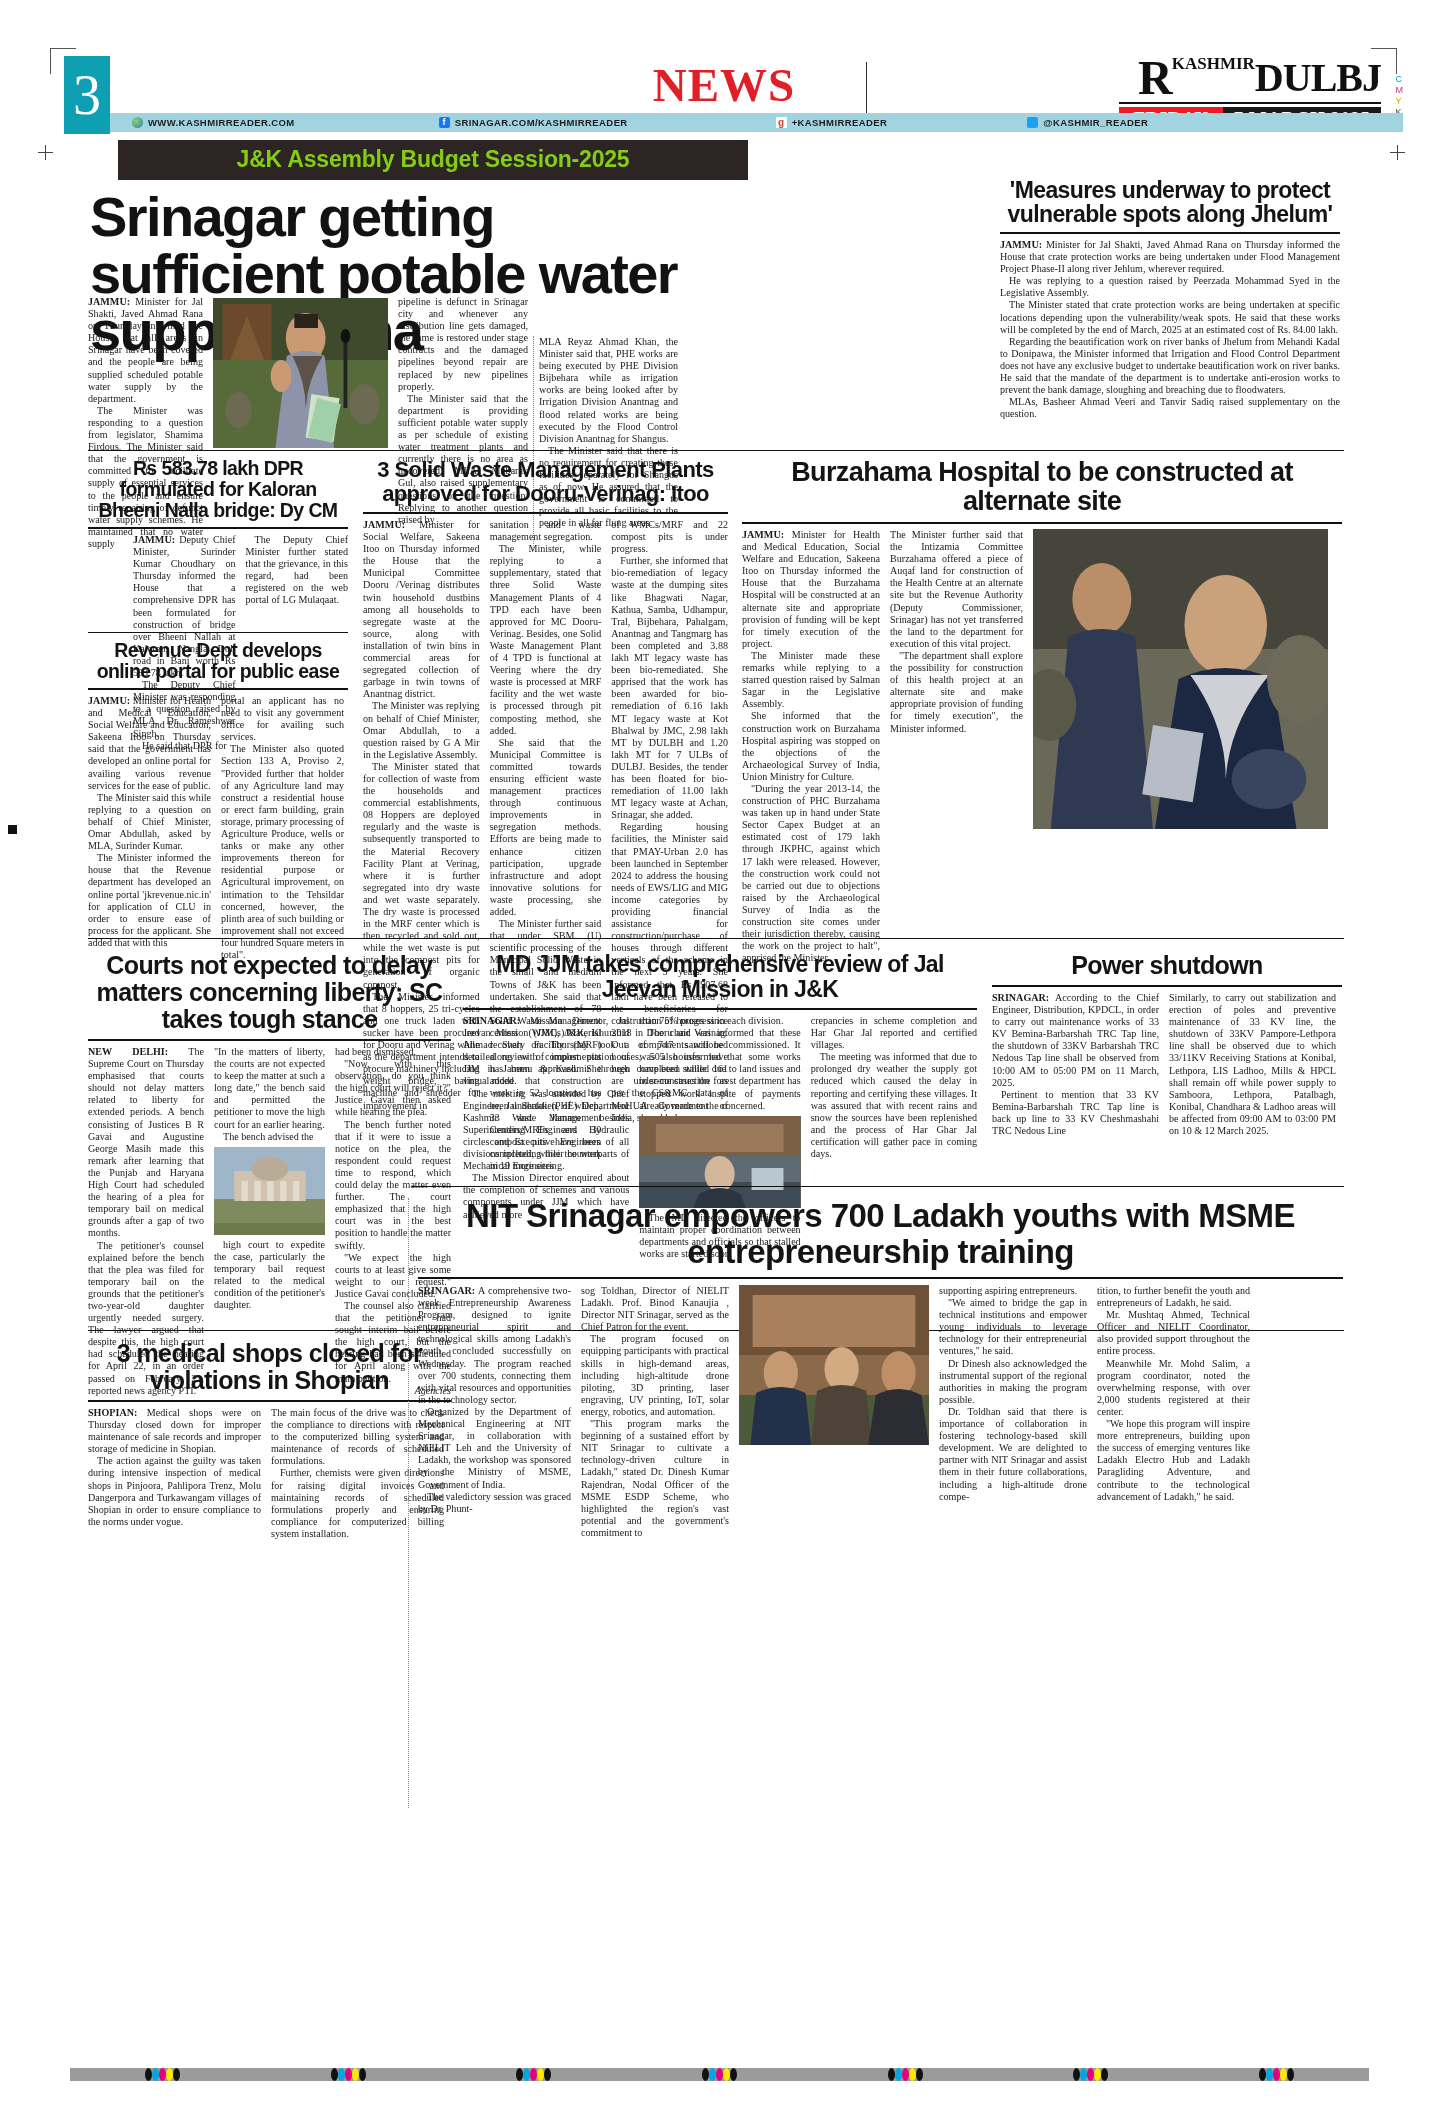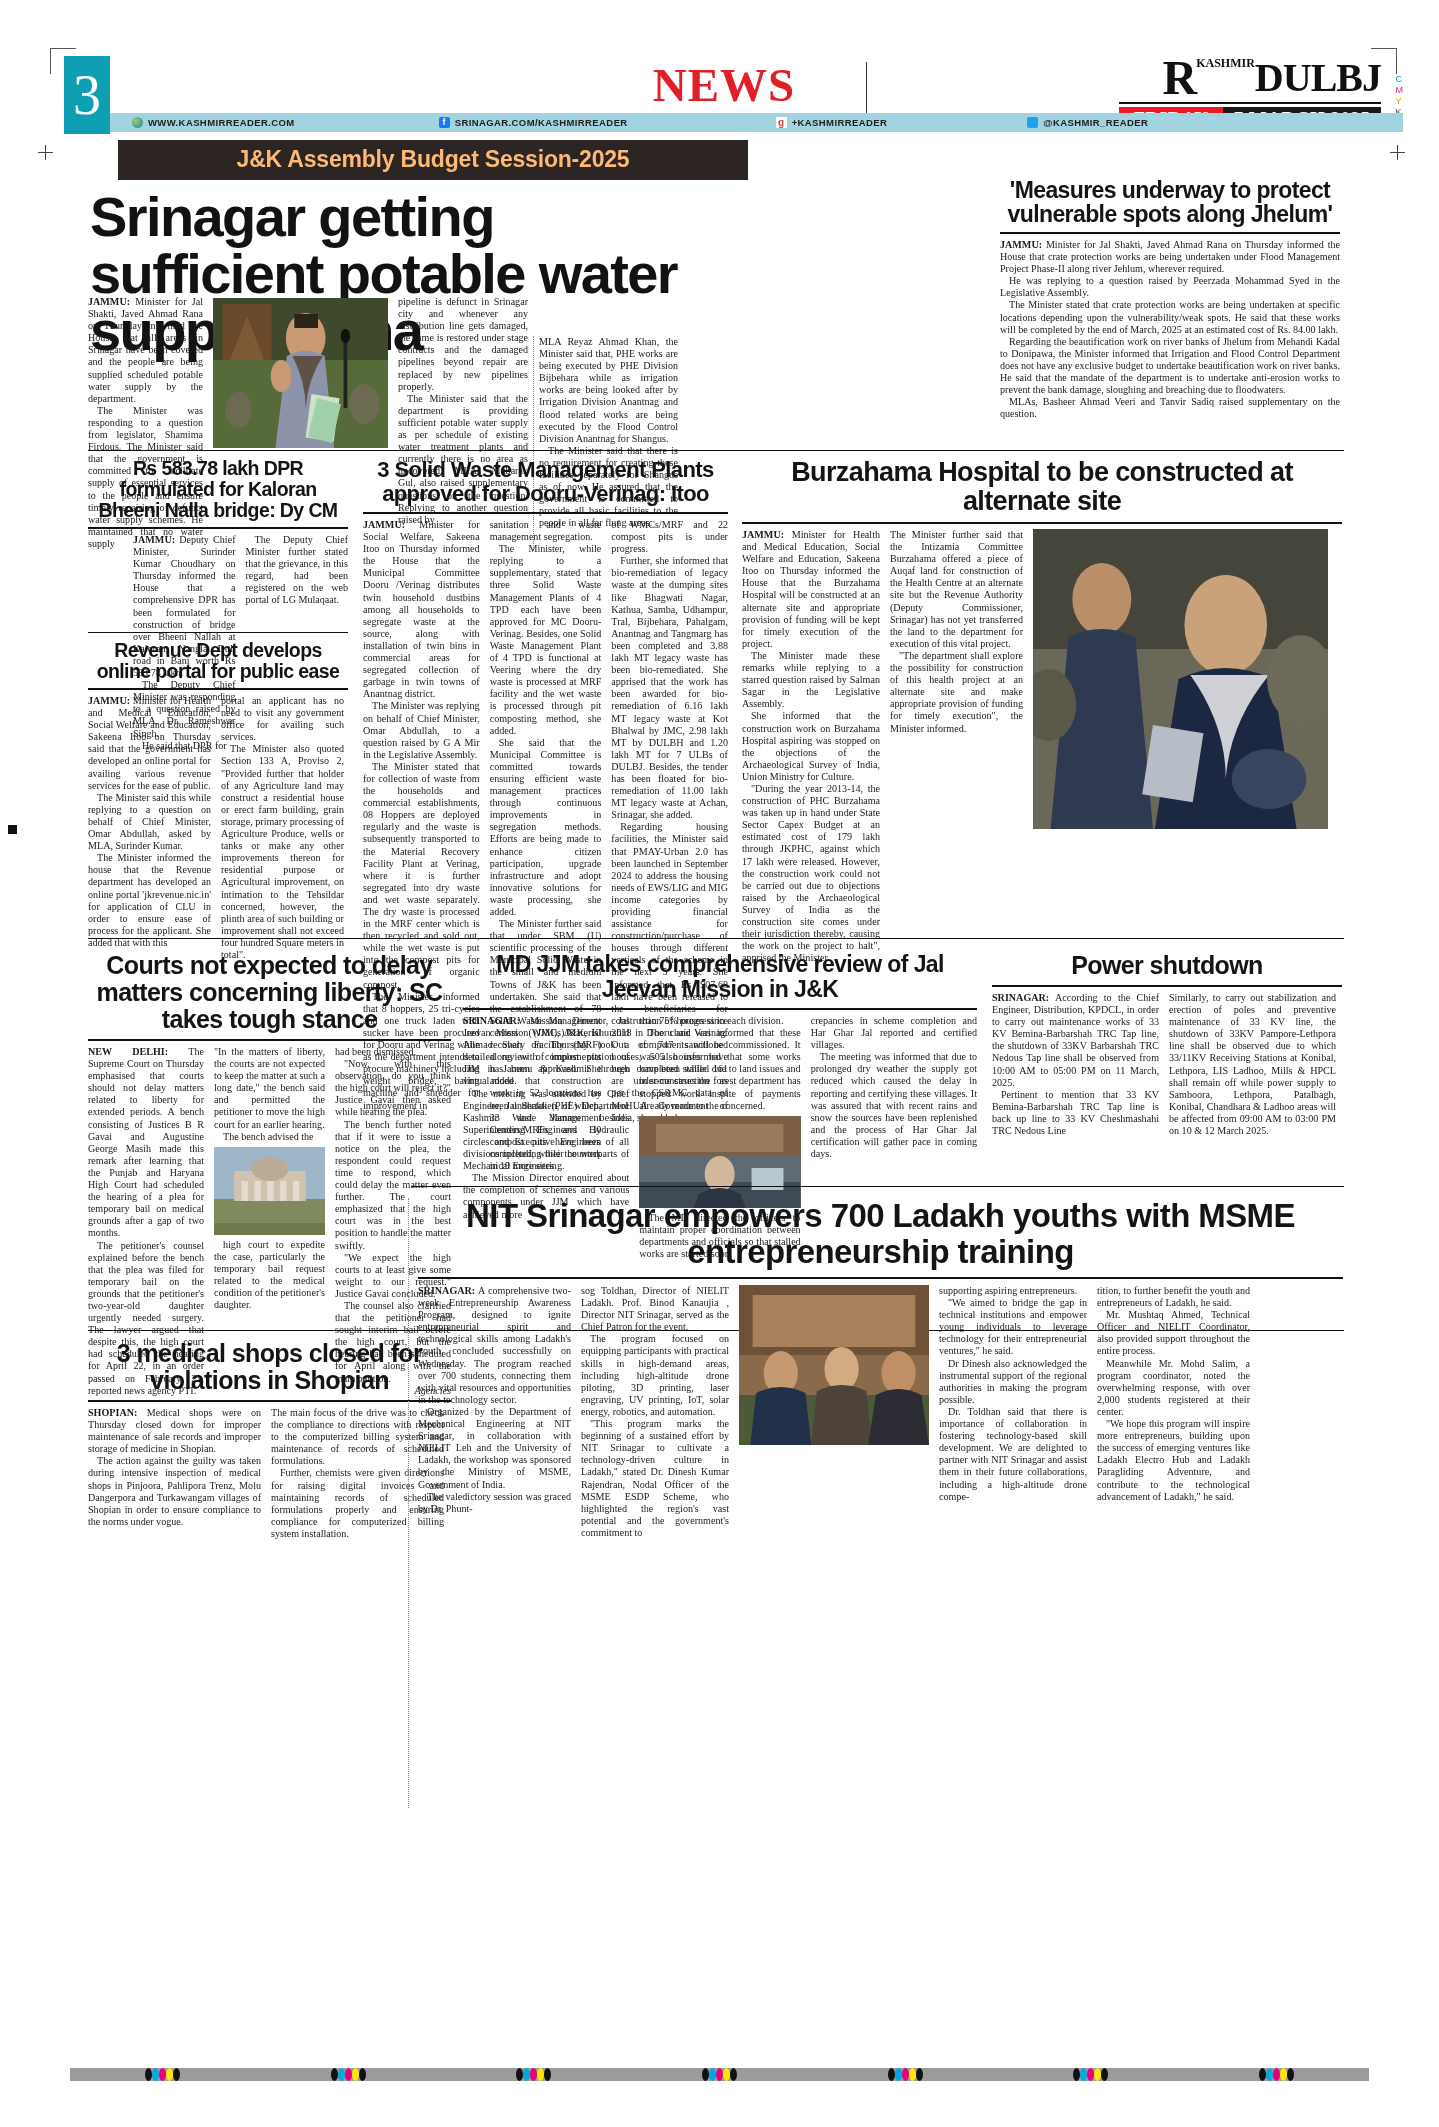--- a/index.html
+++ b/index.html
@@ -34,21 +34,21 @@
   }
   .vrule { position:absolute; left:866px; top:62px; width:1px; height:58px; background:#333; }
   .logo { position:absolute; right:58px; top:56px; width:262px; text-align:right; }
   .logo .kr {
     font-family:"Liberation Serif",serif; font-weight:700;
     font-size:38px; line-height:40px; letter-spacing:-1px; color:#111;
     display:flex; align-items:flex-start; justify-content:flex-end;
   }
   .logo .kr .bigR { font-size:48px; line-height:44px; }
   .logo .kr .kash {
-    font-size:12px; letter-spacing:0px; line-height:13px;
+    font-size:17px; letter-spacing:0px; line-height:13px;
     font-weight:700; margin-top:1px;
   }
   .logo .kr .rest { font-size:40px; line-height:44px; }
   .logo .ruleline { height:2px; background:#111; margin-top:2px; }
   .datebar { display:flex; height:23px; margin-top:3px; }
   .datebar .fri {
     background:#ec1b23; color:#fff; flex:0 0 104px;
     font-weight:700; font-size:19px; line-height:23px; text-align:center;
     font-family:"Liberation Serif",serif; letter-spacing:.5px;
   }
@@ -76,21 +76,21 @@
   .socialbar .it:nth-child(3){ margin-left:148px; }
   .socialbar .it:nth-child(4){ margin-left:140px; }
   .ic { width:11px; height:11px; border-radius:50%; display:inline-block; }
   .ic.globe{ background:radial-gradient(circle at 35% 35%,#8fd36b,#2d7ab5); }
   .ic.fb{ background:#1877f2; color:#fff; font-size:9px; text-align:center; line-height:11px; border-radius:2px;}
   .ic.gp{ background:#fff; color:#d34836; font-size:10px; line-height:11px; text-align:center; border-radius:0; }
   .ic.tw{ background:#1da1f2; border-radius:2px; }
 
   
   .kicker {
-    background:#2d2424; color:#fdba74; font-family:"Liberation Sans",sans-serif;
+    background:#2d2424; color:#84cc16; font-family:"Liberation Sans",sans-serif;
     font-weight:700; font-size:23px; letter-spacing:-.2px; text-align:center;
     padding:6px 18px 7px;
   }
   h1.lead {
     font-family:"Liberation Sans",sans-serif; font-weight:700;
     font-size:56px; line-height:57px; letter-spacing:-1.6px; color:#121212;
     margin-top:6px;
   }
   h2.sec {
     font-family:"Liberation Sans",sans-serif; font-weight:700;

